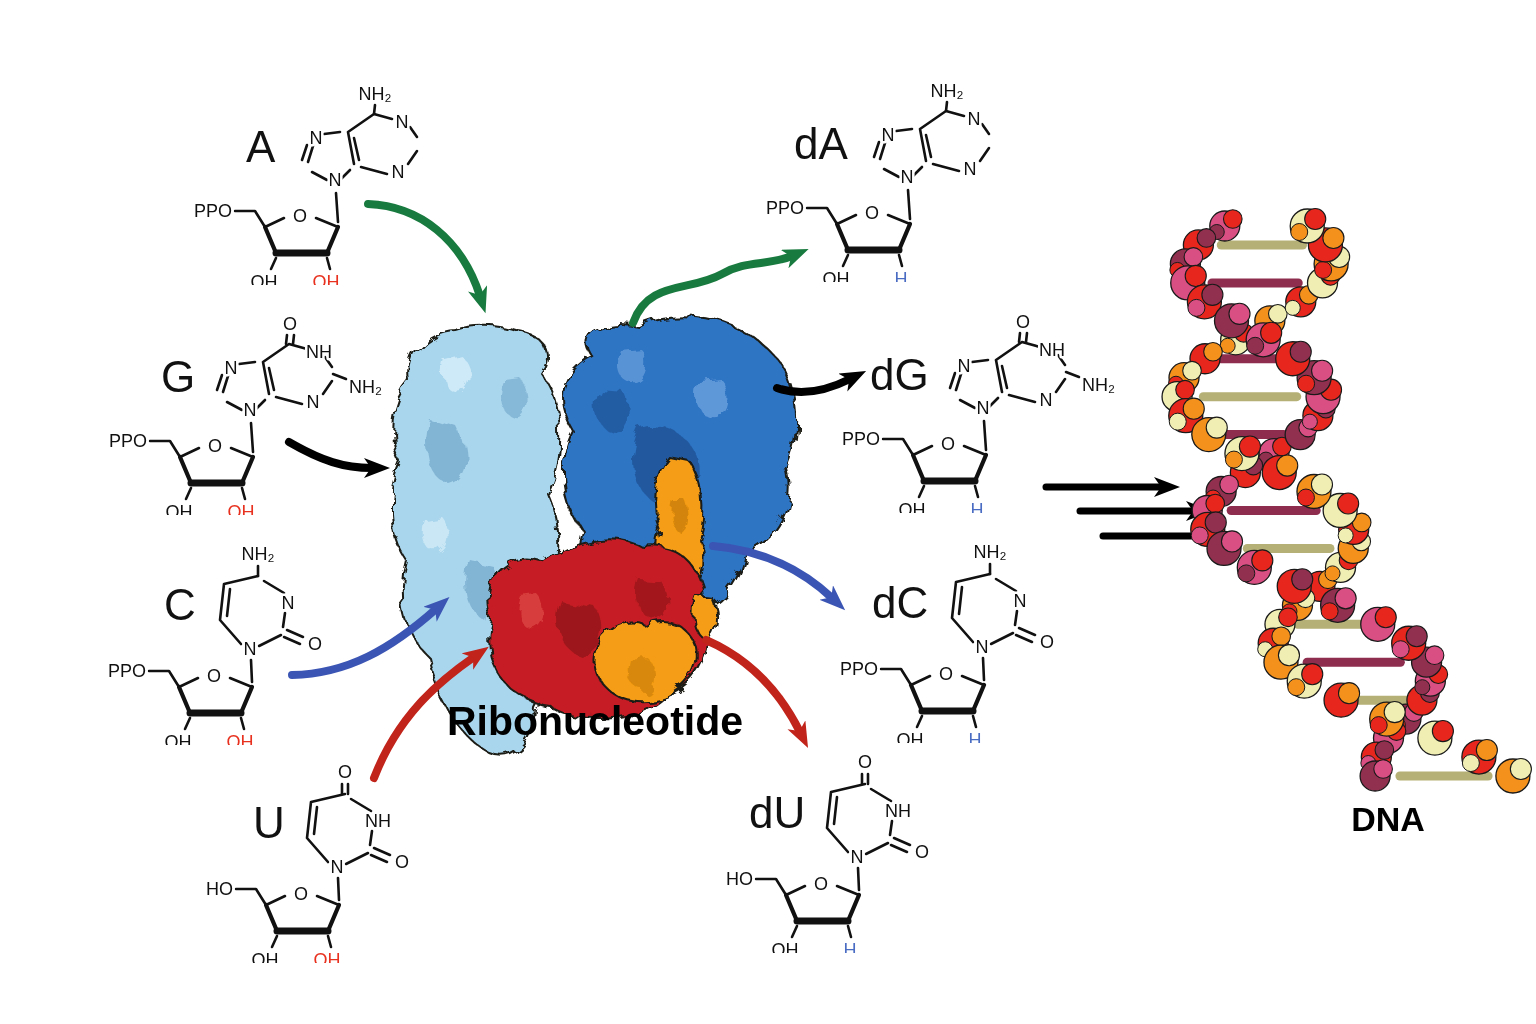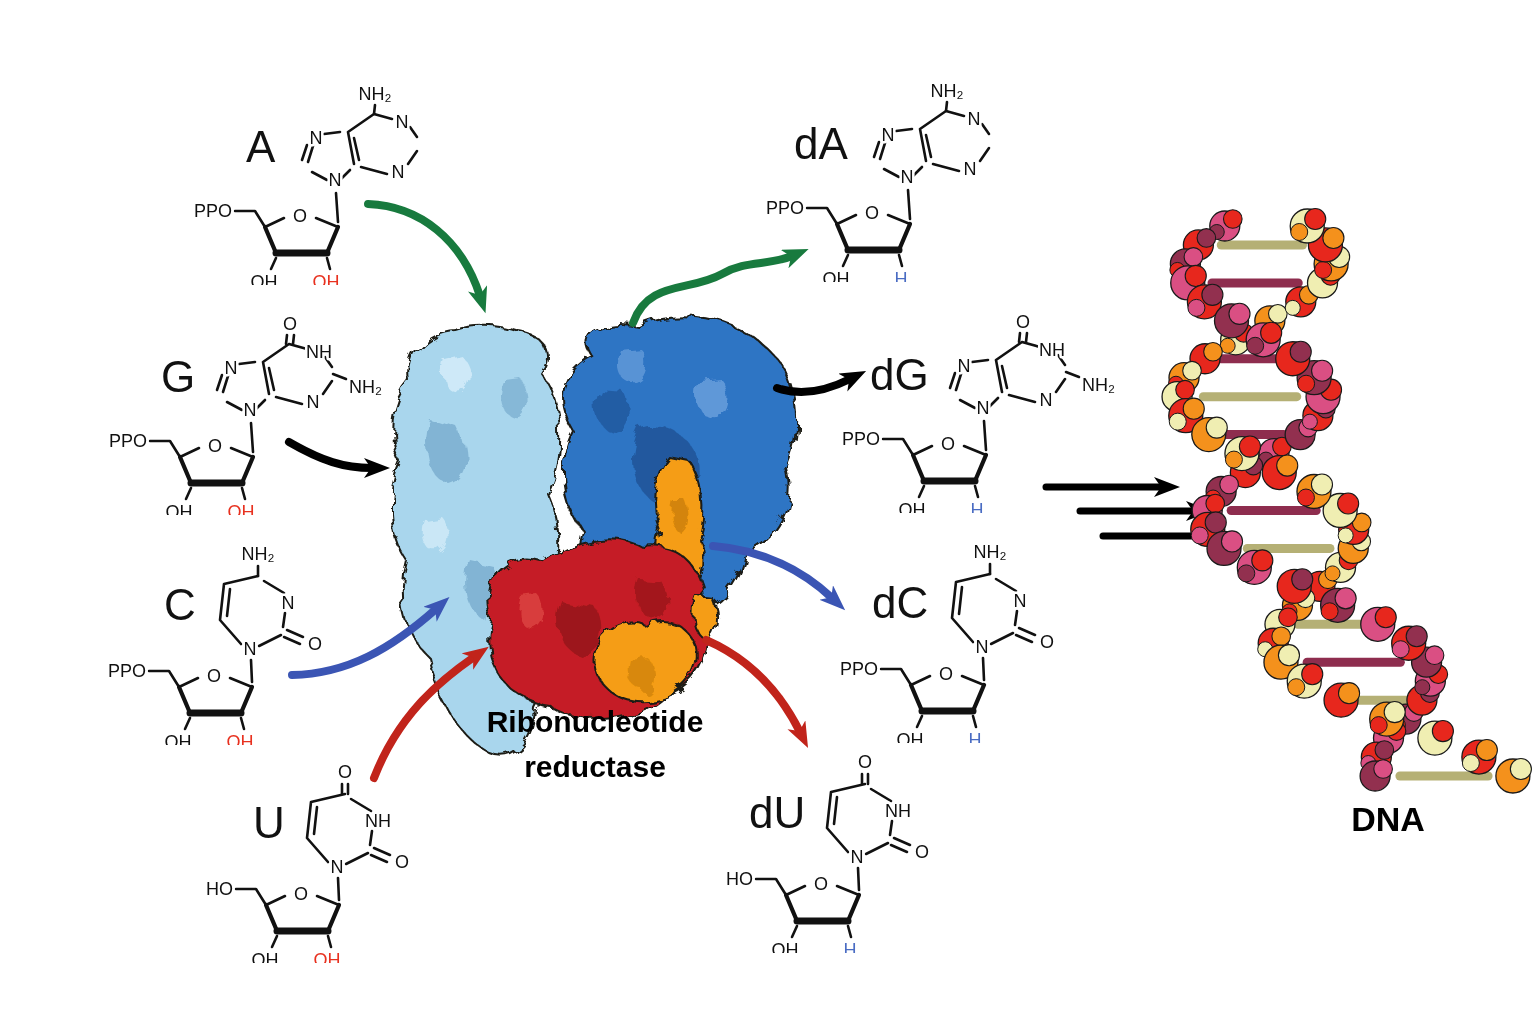--- a/index.html
+++ b/index.html
@@ -7,21 +7,21 @@
           font-family:"Liberation Sans",sans-serif;}
   #scene{position:absolute;left:0;top:0;}
   .mol{position:absolute;}
   .mol use{stroke:#111;stroke-width:2.6;fill:none;stroke-linecap:round;stroke-linejoin:round;}
   .mol text{font-family:"Liberation Sans",sans-serif;font-size:18px;fill:#111;
             paint-order:stroke;stroke:#ffffff;stroke-width:5px;stroke-linejoin:round;}
   .mol text.letter{font-size:44px;letter-spacing:0px;}
   .mol text.oh-red{fill:#e8311f;}
   .mol text.h-blue{fill:#4a6cc3;}
   .caption{position:absolute;text-align:center;color:#000;font-weight:bold;}
-  #enzyme-caption{left:408px;top:699px;width:374px;font-size:30px;line-height:45px;}
+  #enzyme-caption{left:408px;top:699px;width:374px;font-size:41px;line-height:45px;}
   #dna-caption{left:1298px;top:800px;width:180px;font-size:34px;text-align:center;}
 </style>
 </head>
 <body>
 
 <div id="canvas">
 
   <svg id="scene" width="1536" height="1024" viewBox="0 0 1536 1024">
     <defs>
       <filter id="rough" x="-25%" y="-25%" width="150%" height="150%">
@@ -402,17 +402,16 @@
     <text x="223" y="114" text-anchor="middle">O</text>
     <text x="158" y="119" text-anchor="middle">N</text>
     <text x="122" y="146" text-anchor="middle">O</text>
     <text x="54" y="141" text-anchor="end">HO</text>
     <text x="86" y="212" text-anchor="middle">OH</text>
     <text class="h-blue" x="151" y="212" text-anchor="middle">H</text>
   </svg>
 
   <div class="caption" id="enzyme-caption">
     <div>Ribonucleotide</div>
-    <div>reductase</div>
   </div>
   <div class="caption" id="dna-caption">DNA</div>
 
 </div>
 
 </body></html>

